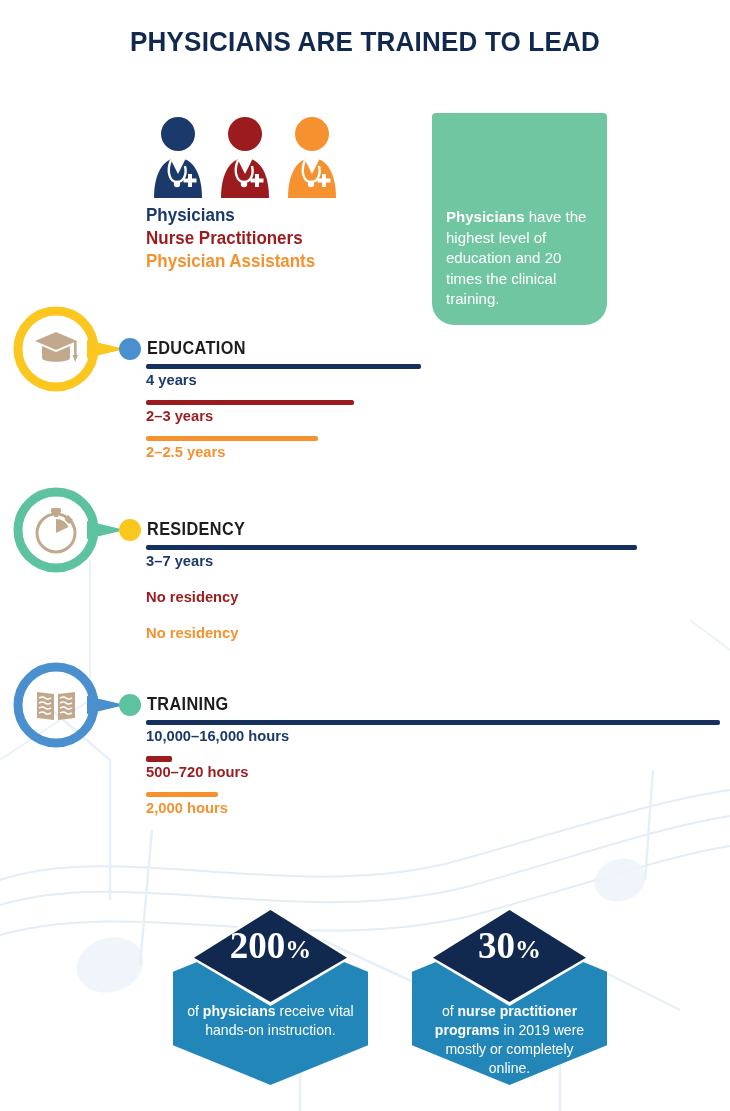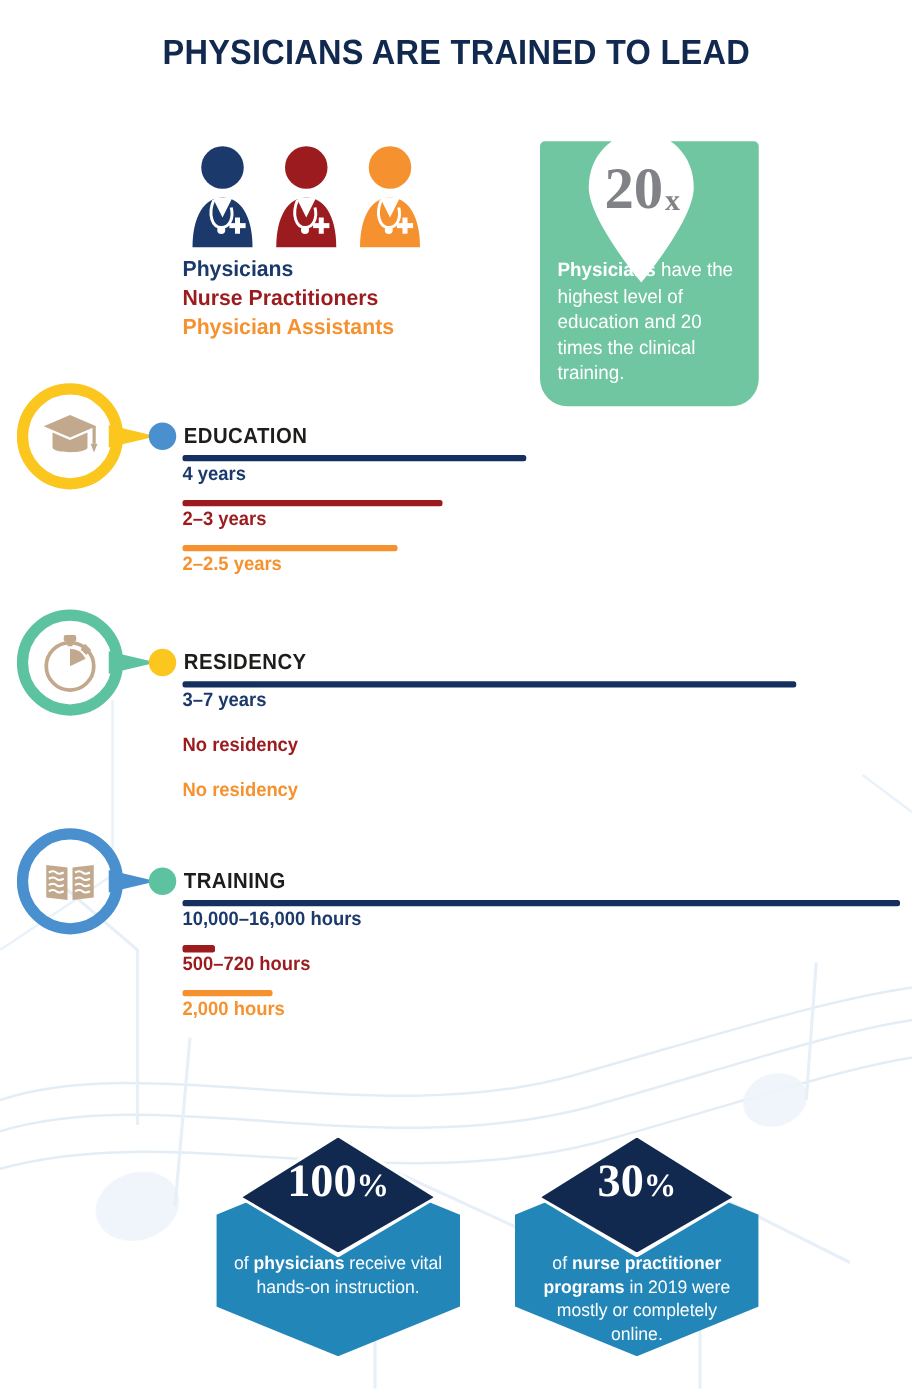--- a/index.html
+++ b/index.html
@@ -155,27 +155,20 @@
       </svg>
     </div>
     <div class="legend">
       <div class="lg-phy">Physicians</div>
       <div class="lg-np">Nurse Practitioners</div>
       <div class="lg-pa">Physician Assistants</div>
     </div>
   </div>
 
   <div class="callout">
-    <div class="pin-wrap">
-      <svg width="108" height="124" viewBox="0 0 108 124">
-        <path d="M54 124 C 54 124 12 74 12 48 C 12 22 31 4 54 4 C 77 4 96 22 96 48 C 96 74 54 124 54 124 Z" fill="#ffffff"></path>
-        <text x="48" y="64" text-anchor="middle" font-family="Liberation Serif, serif" font-weight="bold" font-size="47" fill="#808285">20</text>
-        <text x="79" y="66" text-anchor="middle" font-family="Liberation Serif, serif" font-weight="bold" font-size="24" fill="#808285">x</text>
-      </svg>
-    </div>
     <div class="callout-text">
       <b>Physicians</b><span> have the highest level of education and 20 times the clinical training.</span>
     </div>
   </div>
 
   <div class="section" style="top:306px;">
     <div class="badge">
       <svg width="132" height="86" viewBox="0 0 132 86">
         <path d="M74 34 L 112 43 L 74 52 Z" fill="#fbc61d"></path>
         <circle cx="43" cy="43" r="38" fill="none" stroke="#fbc61d" stroke-width="9"></circle>
@@ -273,21 +266,21 @@
           <div class="bar b-pa" style="width:72px;"></div>
           <div class="bar-label c-pa">2,000 hours</div>
         </div>
     </div>
   </div>
 
   <div class="hex" style="left:173px;top:910px;">
     <div class="hex-body"></div>
     <div class="hex-cap-ring"></div>
     <div class="hex-cap"></div>
-    <div class="hex-num"><span>100</span><span class="pct">%</span></div>
+    <div class="hex-num"><span>200</span><span class="pct">%</span></div>
     <div class="hex-text"><span>of </span><b>physicians</b><span> receive vital hands-on instruction.</span></div>
   </div>
 
   <div class="hex" style="left:412px;top:910px;">
     <div class="hex-body"></div>
     <div class="hex-cap-ring"></div>
     <div class="hex-cap"></div>
     <div class="hex-num"><span>30</span><span class="pct">%</span></div>
     <div class="hex-text"><span>of </span><b>nurse practitioner programs</b><span> in 2019 were mostly or completely online.</span></div>
   </div>

